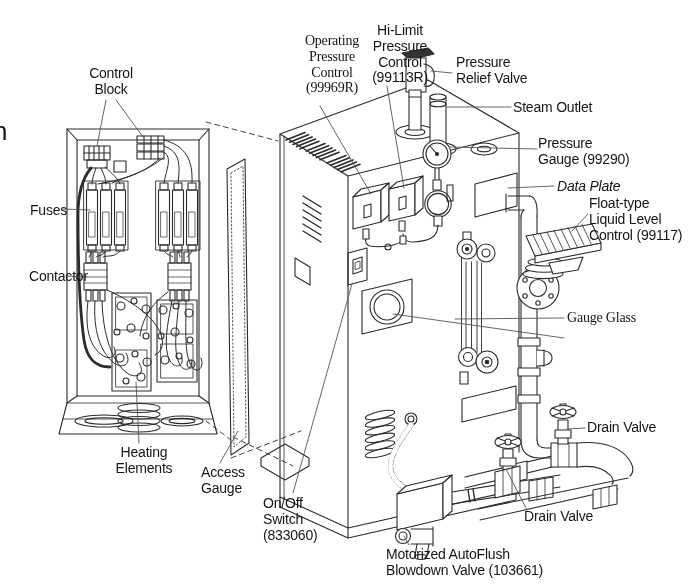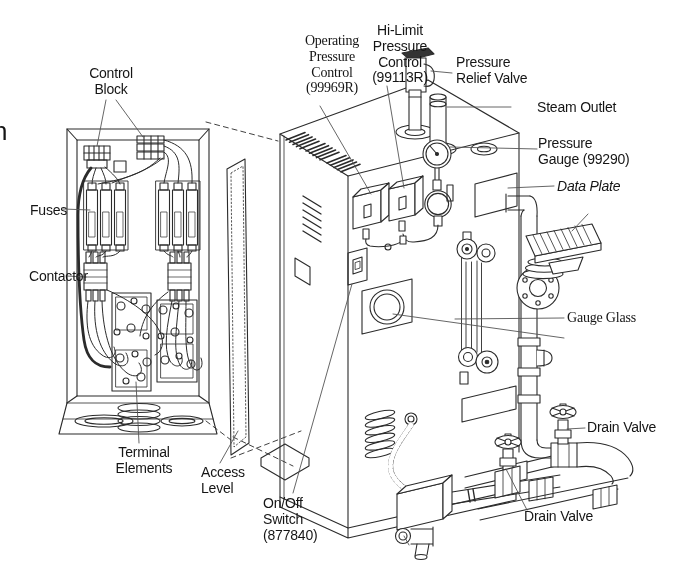--- a/index.html
+++ b/index.html
@@ -393,38 +393,43 @@
     <path d="M585,428 L567,429"></path>
     <path d="M527,510 L506,469"></path>
     <path d="M409,545 L404,536"></path>
   </g>
 </svg>
 
   <div class="lbl ctr" style="left:80px;top:66px;width:62px;">Control
 Block</div>
   <div class="lbl" style="left:30px;top:203px;">Fuses</div>
   <div class="lbl" style="left:29px;top:269px;">Contactor</div>
-  <div class="lbl ctr" style="left:108px;top:445px;width:72px;">Terminal
+  <div class="lbl ctr" style="left:108px;top:445px;width:72px;">Heating
 Elements</div>
   <div class="lbl" style="left:201px;top:465px;">Access
-Level</div>
+Gauge</div>
   <div class="lbl" style="left:263px;top:496px;">On/Off
 Switch
-(877840)</div>
+(833060)</div>
   <div class="lbl ctr" style="left:296px;top:33px;width:72px;font-family:Liberation Serif, serif;">Operating
 Pressure
 Control
 (99969R)</div>
   <div class="lbl ctr" style="left:368px;top:23px;width:64px;">Hi-Limit
 Pressure
 Control
 (99113R)</div>
   <div class="lbl" style="left:456px;top:55px;">Pressure
 Relief Valve</div>
-  <div class="lbl" style="left:513px;top:100px;margin-left:24px;">Steam Outlet</div>
+  <div class="lbl" style="left:513px;top:100px;">Steam Outlet</div>
   <div class="lbl" style="left:538px;top:136px;">Pressure
 Gauge (99290)</div>
   <div class="lbl" style="left:557px;top:179px;font-style:italic;">Data Plate</div>
+  <div class="lbl" style="left:589px;top:196px;">Float-type
+Liquid Level
+Control (99117)</div>
   <div class="lbl" style="left:567px;top:310px;font-family:Liberation Serif, serif;">Gauge Glass</div>
   <div class="lbl" style="left:587px;top:420px;">Drain Valve</div>
   <div class="lbl" style="left:524px;top:509px;">Drain Valve</div>
+  <div class="lbl" style="left:386px;top:547px;">Motorized AutoFlush
+Blowdown Valve (103661)</div>
   <div id="edge-fragment">n</div>
 </div>
 
 </body></html>

